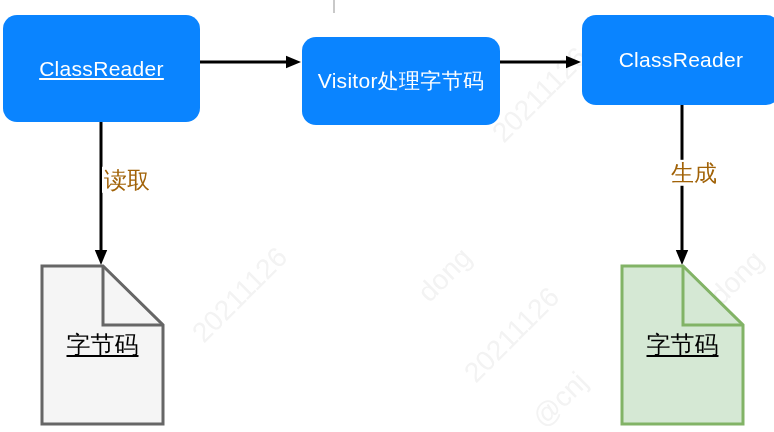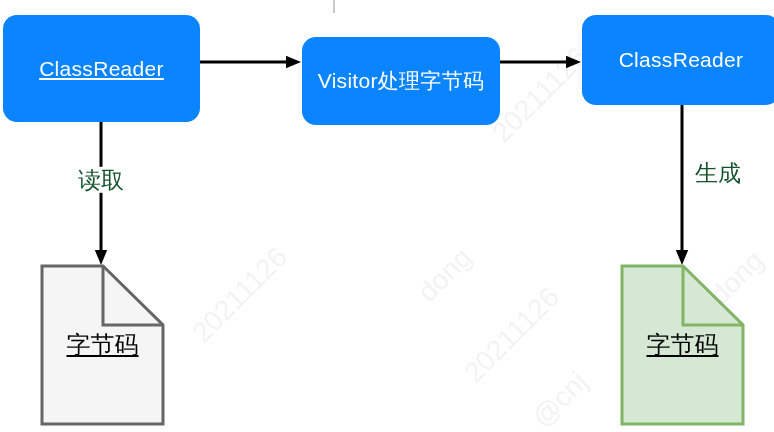--- a/index.html
+++ b/index.html
@@ -50,28 +50,29 @@
     letter-spacing: 0.3px;
   }
   .node-reader { left: 3px;   top: 15px; width: 197px; height: 107px; text-decoration: underline; }
   .node-visitor{ left: 302px; top: 16px; width: 198px; height: 88px; margin-top: 21px; }
   .node-writer { left: 582px; top: 15px; width: 198px; height: 90px; }
   
   .edge-label {
     position: absolute;
     transform: translate(-50%, -50%);
     background: #ffffff;
-    color: #14532d;
+    color: #a16207;
     font-size: 23px;
     line-height: 1.15;
     padding: 0 2px;
     white-space: nowrap;
+    margin-left: 26px;
   }
   .edge-label-read     { left: 101px; top: 180px; }
-  .edge-label-generate { left: 718px; top: 173px; }
+  .edge-label-generate { left: 668px; top: 173px; }
   
   .doc {
     position: absolute;
     width: 121px;
     height: 158px;
   }
   .doc-input  { left: 42px;  top: 266px; }
   .doc-output { left: 622px; top: 266px; }
   .doc svg {
     position: absolute;

